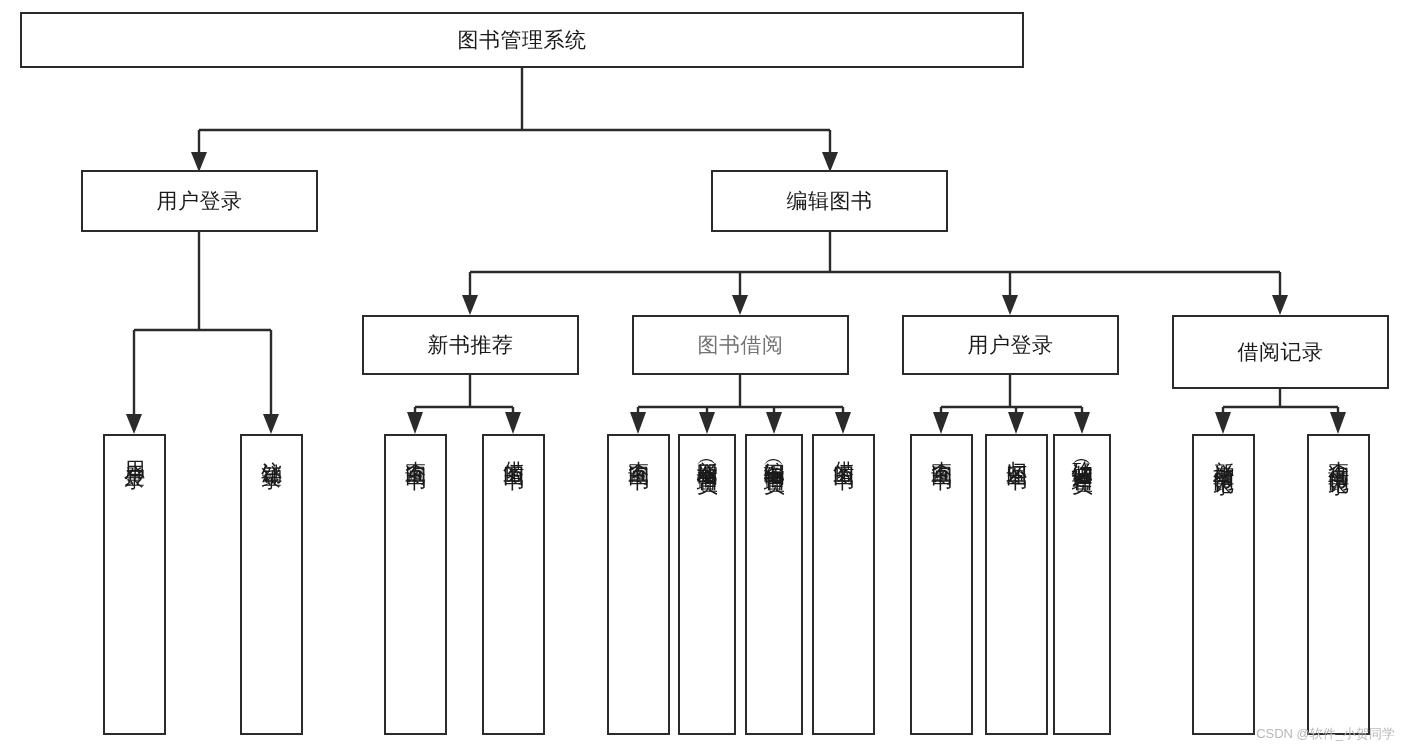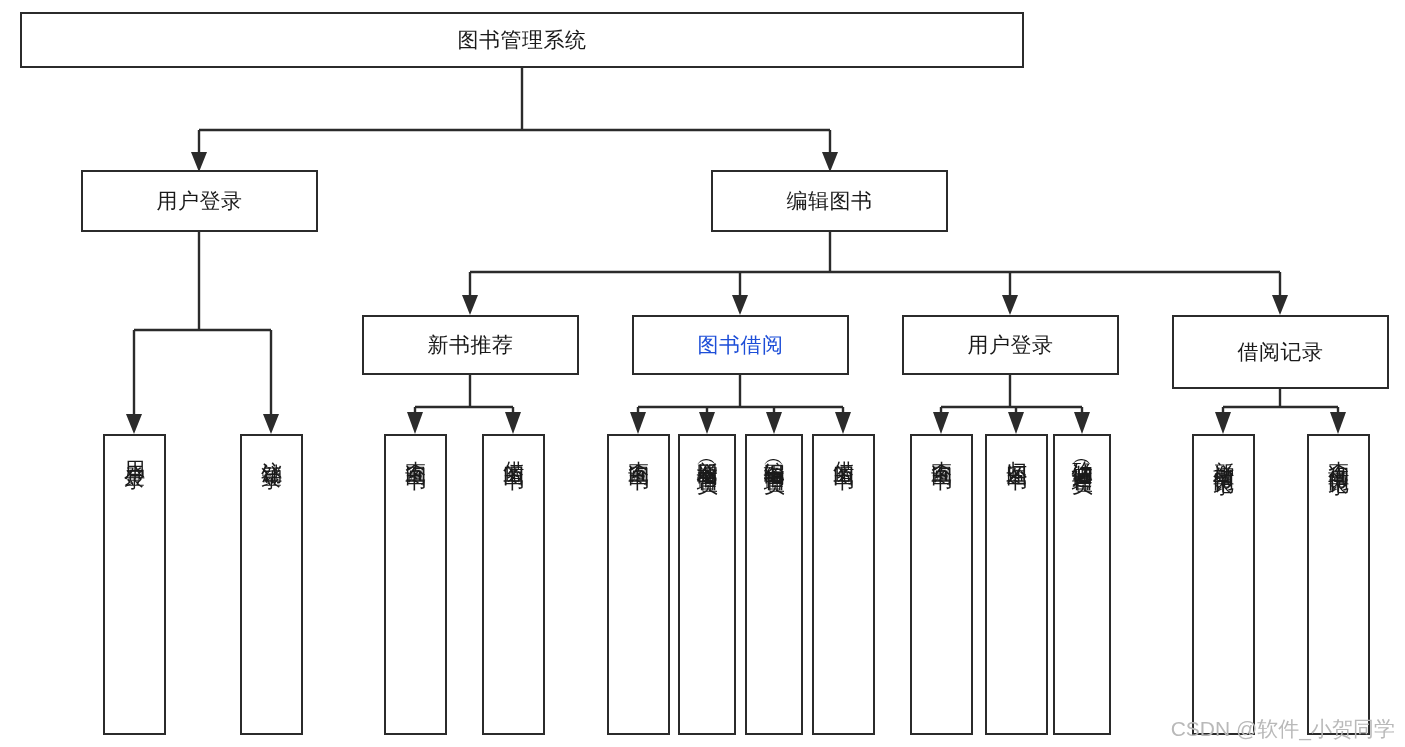--- a/index.html
+++ b/index.html
@@ -69,21 +69,21 @@
   }
   #wires polygon.arrow {
     fill: #2b2b2b;
     stroke: none;
   }
   
   .watermark {
     position: absolute;
     right: 10px;
     bottom: 4px;
-    font-size: 21px;
+    font-size: 13px;
     color: #b9b9b9;
     white-space: nowrap;
     user-select: none;
   }
 </style>
 </head>
 <body>
 
 <div id="canvas" style="background: rgb(255, 255, 255);">
 
@@ -158,21 +158,21 @@
   <div class="node" id="n-l2-0" style="left: 81px; top: 170px; width: 237px; height: 62px; border-color: rgb(43, 43, 43); background: rgb(255, 255, 255); color: rgb(26, 26, 26);">
     <span class="label">用户登录</span>
   </div>
   <div class="node" id="n-l2-1" style="left: 711px; top: 170px; width: 237px; height: 62px; border-color: rgb(43, 43, 43); background: rgb(255, 255, 255); color: rgb(26, 26, 26);">
     <span class="label">编辑图书</span>
   </div>
 
   <div class="node" id="n-l3-0" style="left: 362px; top: 315px; width: 217px; height: 60px; border-color: rgb(43, 43, 43); background: rgb(255, 255, 255); color: rgb(26, 26, 26);">
     <span class="label">新书推荐</span>
   </div>
-  <div class="node" id="n-l3-1" style="left: 632px; top: 315px; width: 217px; height: 60px; border-color: rgb(43, 43, 43); background: rgb(255, 255, 255); color: #1d4ed8;">
+  <div class="node" id="n-l3-1" style="left: 632px; top: 315px; width: 217px; height: 60px; border-color: rgb(43, 43, 43); background: rgb(255, 255, 255); color: #737373;">
     <span class="label">图书借阅</span>
   </div>
   <div class="node" id="n-l3-2" style="left: 902px; top: 315px; width: 217px; height: 60px; border-color: rgb(43, 43, 43); background: rgb(255, 255, 255); color: rgb(26, 26, 26);">
     <span class="label">用户登录</span>
   </div>
   <div class="node" id="n-l3-3" style="left: 1172px; top: 315px; width: 217px; height: 74px; border-color: rgb(43, 43, 43); background: rgb(255, 255, 255); color: rgb(26, 26, 26);">
     <span class="label">借阅记录</span>
   </div>
 
   <div class="node vertical" id="n-leaf-0" style="left: 103px; top: 434px; width: 63px; height: 301px; border-color: rgb(43, 43, 43); background: rgb(255, 255, 255); color: rgb(26, 26, 26);">

